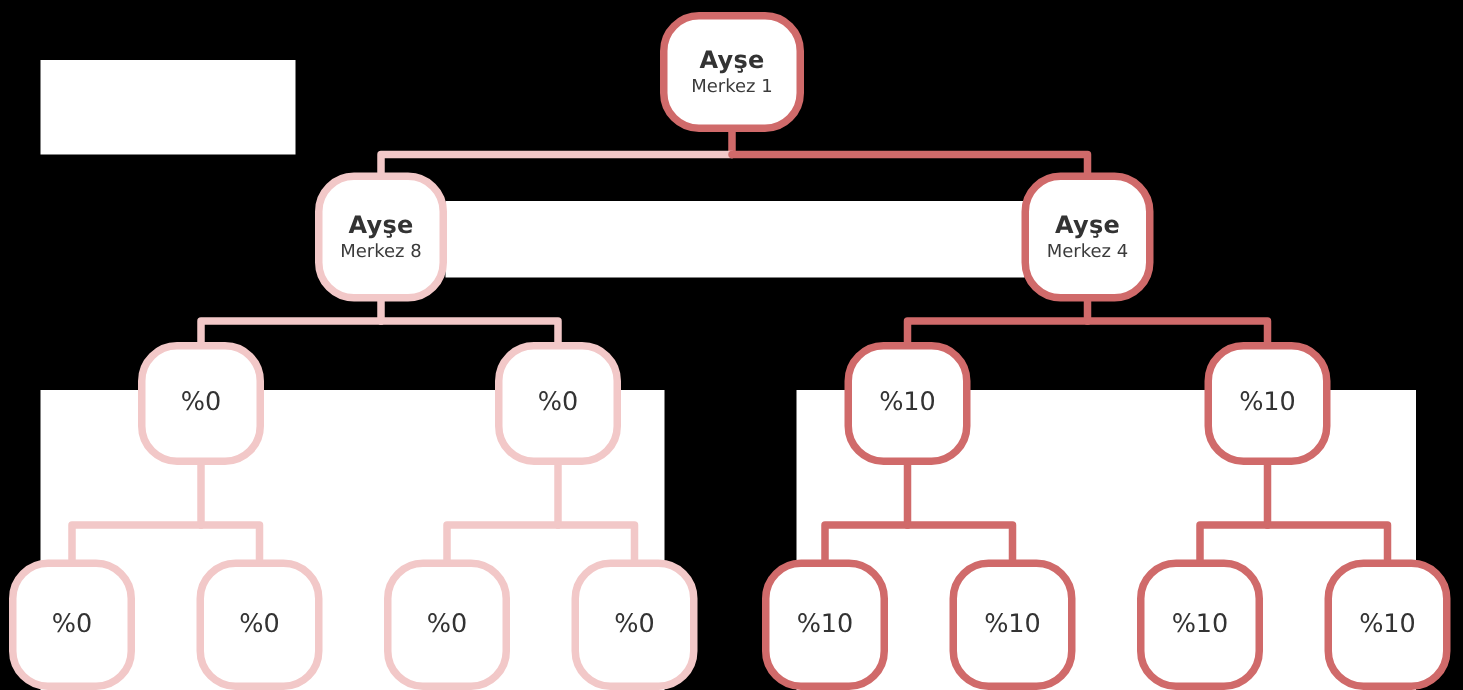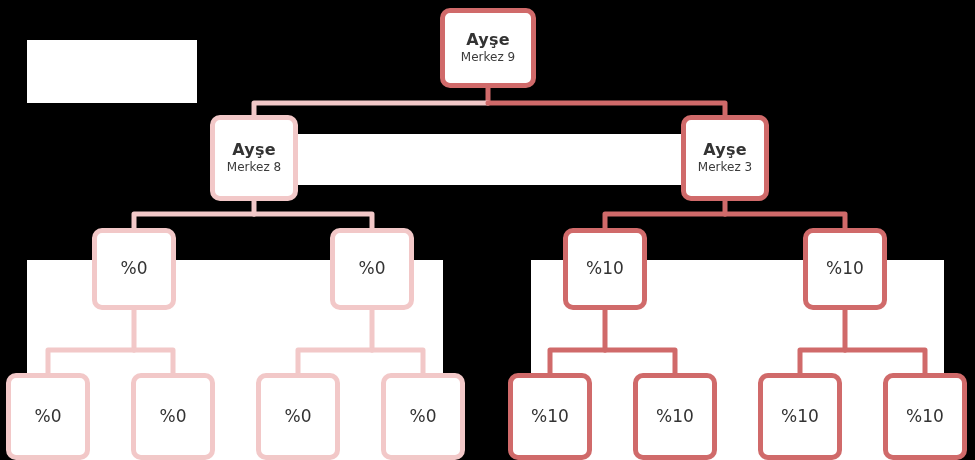--- a/index.html
+++ b/index.html
@@ -32,21 +32,21 @@
     width: 975px;
     height: 460px;
     z-index: 2;
   }
 
   
   .node {
     position: absolute;
     z-index: 3;
     background: #ffffff;
-    border-radius: 10px;
+    border-radius: 26px;
     box-sizing: border-box;
     display: flex;
     flex-direction: column;
     align-items: center;
     justify-content: center;
     text-align: center;
     line-height: 1.15;
   }
   .node.strong {
     border: 5px solid #d06a6a;
@@ -104,29 +104,29 @@
       <path d="M605,350 L550,350 L550,373" fill="none" stroke="#d06a6a" stroke-width="5" stroke-linecap="round" stroke-linejoin="round"></path>
       <path d="M605,350 L675,350 L675,373" fill="none" stroke="#d06a6a" stroke-width="5" stroke-linecap="round" stroke-linejoin="round"></path>
       <path d="M845,310 L845,350" fill="none" stroke="#d06a6a" stroke-width="5" stroke-linecap="round" stroke-linejoin="round"></path>
       <path d="M845,350 L800,350 L800,373" fill="none" stroke="#d06a6a" stroke-width="5" stroke-linecap="round" stroke-linejoin="round"></path>
       <path d="M845,350 L925,350 L925,373" fill="none" stroke="#d06a6a" stroke-width="5" stroke-linecap="round" stroke-linejoin="round"></path>
     </svg>
 
   <div id="nodes">
       <div class="node strong" style="left: 440px; top: 8px; width: 96px; height: 80px; border-color: rgb(208, 106, 106); background: rgb(255, 255, 255);">
         <div class="title">Ayşe</div>
-        <div class="sub">Merkez 9</div>
+        <div class="sub">Merkez 1</div>
       </div>
       <div class="node soft" style="left: 210px; top: 115px; width: 88px; height: 86px; border-color: rgb(242, 200, 200); background: rgb(255, 255, 255);">
         <div class="title">Ayşe</div>
         <div class="sub">Merkez 8</div>
       </div>
       <div class="node strong" style="left: 681px; top: 115px; width: 88px; height: 86px; border-color: rgb(208, 106, 106); background: rgb(255, 255, 255);">
         <div class="title">Ayşe</div>
-        <div class="sub">Merkez 3</div>
+        <div class="sub">Merkez 4</div>
       </div>
       <div class="node soft" style="left: 92px; top: 228px; width: 84px; height: 82px; border-color: rgb(242, 200, 200); background: rgb(255, 255, 255);">
         <div class="pct">%0</div>
       </div>
       <div class="node soft" style="left: 330px; top: 228px; width: 84px; height: 82px; border-color: rgb(242, 200, 200); background: rgb(255, 255, 255);">
         <div class="pct">%0</div>
       </div>
       <div class="node strong" style="left: 563px; top: 228px; width: 84px; height: 82px; border-color: rgb(208, 106, 106); background: rgb(255, 255, 255);">
         <div class="pct">%10</div>
       </div>

